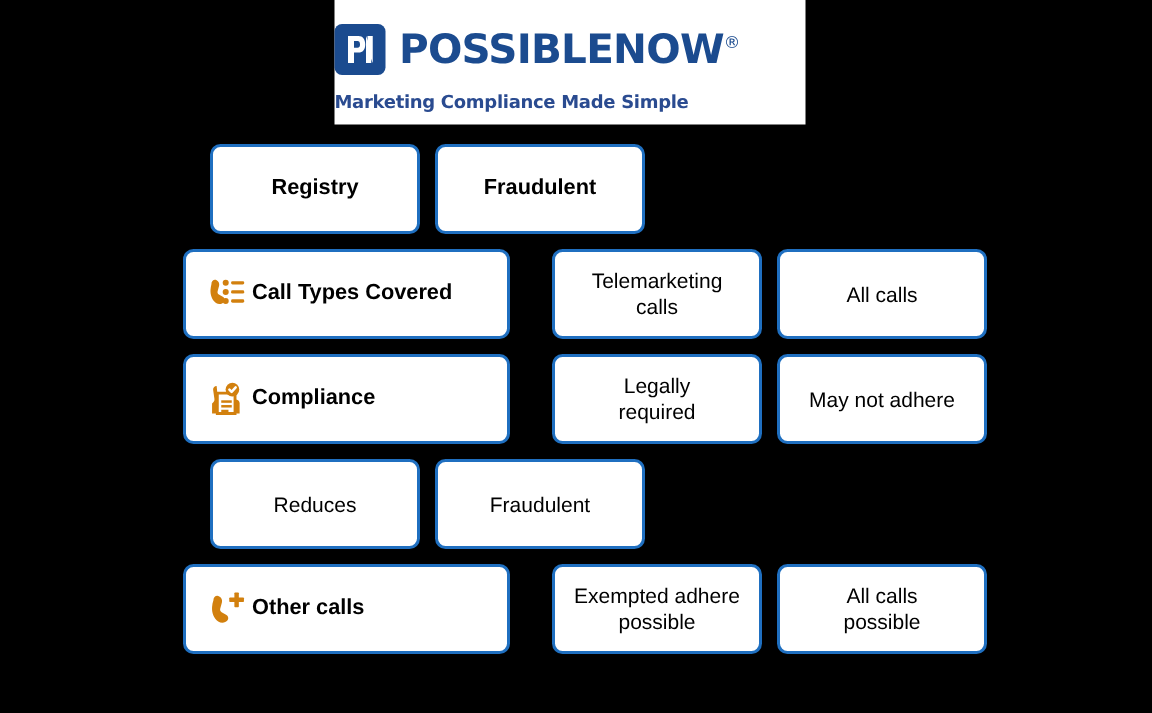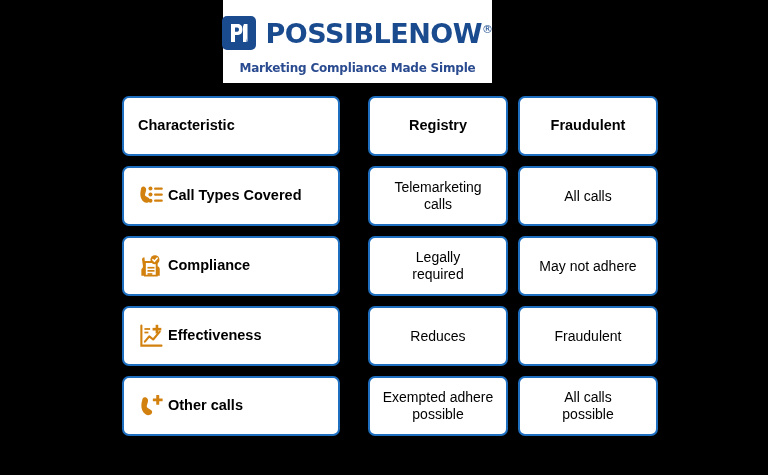--- a/index.html
+++ b/index.html
@@ -8,25 +8,25 @@
     background:#000000;
     font-family:"Liberation Sans", sans-serif;
     overflow:hidden;
     position:relative;
   }
 
   
   #logo-banner{
     position:absolute;
     left:223px; top:0px;
-    width:269px; height:83px;
+    width:314px; height:83px;
     background:#ffffff;
     display:flex;
     flex-direction:column;
-    align-items:center;
+    align-items:flex-start;
     justify-content:center;
     box-sizing:border-box;
     padding-top:4px;
   }
   #logo-row{
     display:flex;
     align-items:center;
     gap:9px;
     height:42px;
   }
@@ -132,21 +132,20 @@
       </svg>
     </div>
     <div id="logo-wordmark"><span>POSSIBLE</span><span>NOW</span><span class="reg">®</span></div>
   </div>
   <div id="logo-tagline">Marketing Compliance Made Simple</div>
 </div>
 
 <div id="table-grid">
 
   <div class="table-row header-row">
-    <div class="cell col-characteristic">Characteristic</div>
     <div class="cell col-registry">Registry</div>
     <div class="cell col-fraud">
       <span>
         <span>Fraudulent</span><br>
       </span>
     </div>
   </div>
 
   <div class="table-row">
     <div class="cell col-characteristic char-cell">
@@ -194,33 +193,20 @@
     <div class="cell col-registry value-cell">
       <span>
         <span>Legally</span><br>
         <span>required</span>
       </span>
     </div>
     <div class="cell col-fraud value-cell">May not adhere</div>
   </div>
 
   <div class="table-row">
-    <div class="cell col-characteristic char-cell">
-      <span class="icon-box">
-        <svg width="28" height="28" viewBox="0 0 32 32" aria-hidden="true">
-          <path d="M5 4 L5 27 L28 27" fill="none" stroke="#d2800e" stroke-width="2.4" stroke-linecap="round"></path>
-          <rect x="8.5" y="7" width="6.5" height="2" fill="#d2800e"></rect>
-          <rect x="8.5" y="11" width="4.5" height="2" fill="#d2800e"></rect>
-          <path d="M9 22.5 L14 16.5 L18.5 20 L26 11" fill="none" stroke="#d2800e" stroke-width="2.4" stroke-linecap="round" stroke-linejoin="round"></path>
-          <rect x="21.3" y="3.2" width="3" height="10" fill="#d2800e"></rect>
-          <rect x="17.8" y="6.7" width="10" height="3" fill="#d2800e"></rect>
-        </svg>
-      </span>
-      <span class="char-label">Effectiveness</span>
-    </div>
     <div class="cell col-registry value-cell">
       <span>
         <span>Reduces</span><br>
       </span>
     </div>
     <div class="cell col-fraud value-cell">Fraudulent</div>
   </div>
 
   <div class="table-row">
     <div class="cell col-characteristic char-cell">

